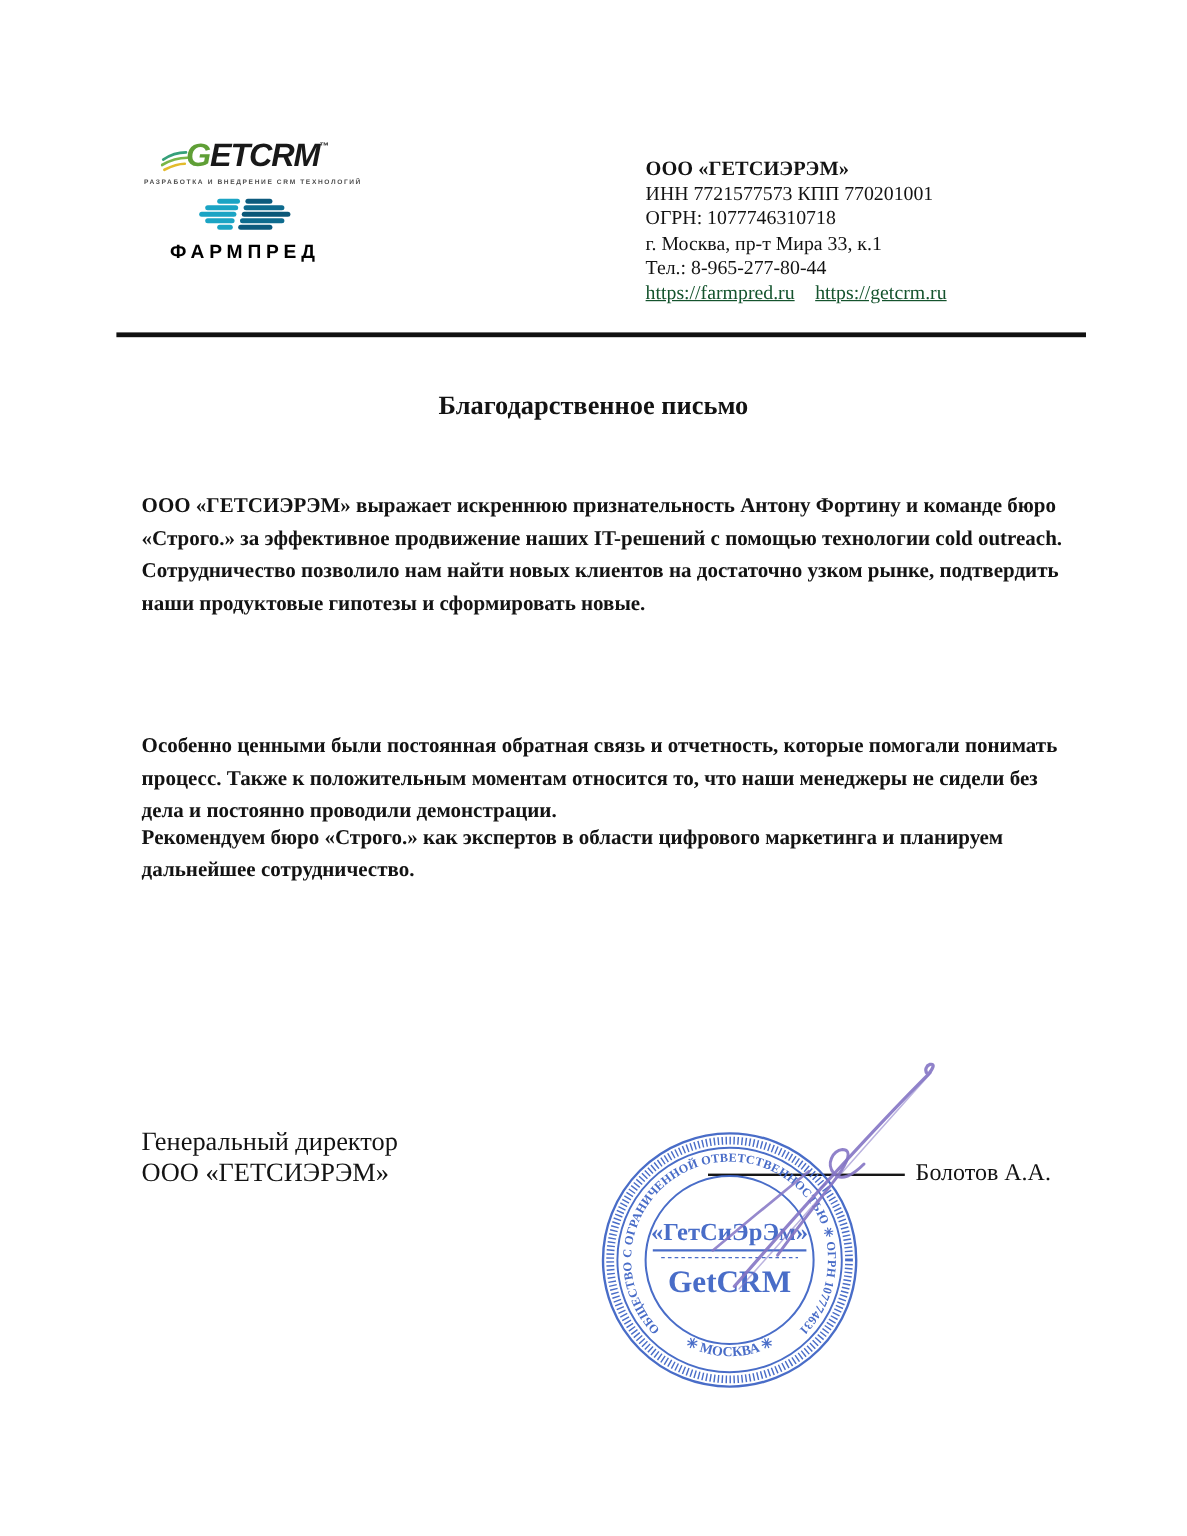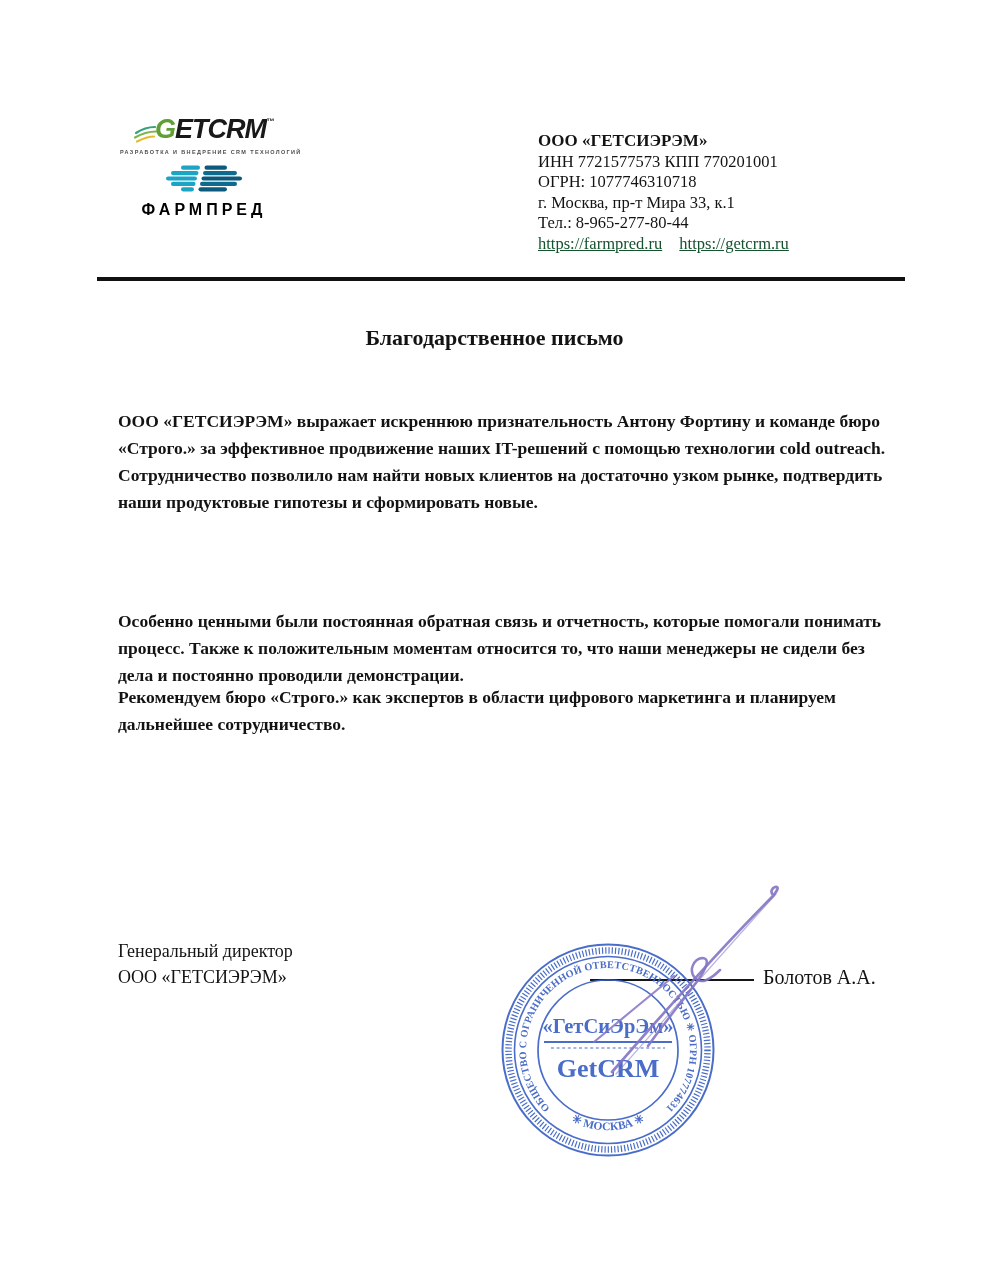--- a/index.html
+++ b/index.html
@@ -38,21 +38,21 @@
   .rule{position:absolute;left:97px;top:277px;width:808px;height:4px;background:#111;}
 
   
   .title{position:absolute;left:0;top:325px;width:100%;text-align:center;
          font-weight:700;font-size:22px;}
   .para{position:absolute;left:118px;width:776px;font-size:17.5px;line-height:27px;
         text-align:left;font-weight:bold;}
   .p1{top:408px;} .p2{top:592px;margin-top:16px;} .p3{top:684px;}
 
   
-  .sign-left{position:absolute;left:118px;top:938px;font-size:18px;line-height:26px;}
+  .sign-left{position:absolute;left:118px;top:938px;font-size:22px;line-height:26px;}
   .sign-row{position:absolute;left:590px;top:966px;font-size:20px;white-space:nowrap;}
   .sign-line{display:inline-block;width:164px;height:1.6px;background:#161616;
              vertical-align:3px;margin-right:9px;}
   .stamp{position:absolute;left:494px;top:936px;opacity:.93;}
   .stamp text{fill:#3c62c4;font-family:"Liberation Serif", serif;font-weight:700;}
   .autograph{position:absolute;left:530px;top:866px;}
 </style>
 </head>
 <body>
 

